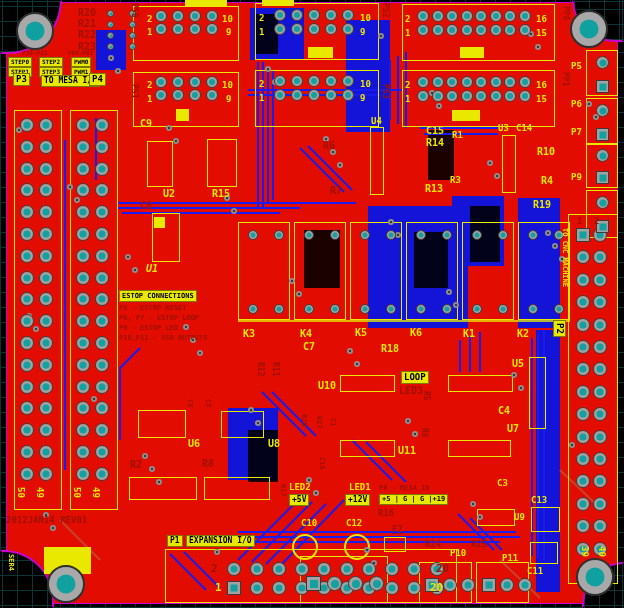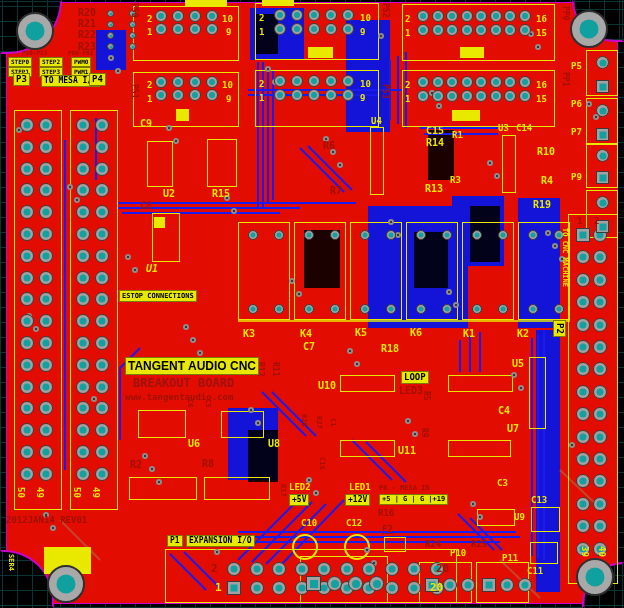--- a/index.html
+++ b/index.html
@@ -1154,21 +1154,21 @@
       <span class="lbl c-r rot" style="left: 325px; top: 457px; font-size: 7px;">C16</span>
       <span class="lbl c-r" style="left: 130px; top: 460px; font-size: 10px;">R2</span>
       <span class="lbl c-r" style="left: 202px; top: 459px; font-size: 10px;">R8</span>
       <span class="lbl c-r rot" style="left: 286px; top: 484px; font-size: 7px;">R17</span>
       <span class="lbl c-y" style="left: 289px; top: 483px; font-size: 9px;">LED2</span>
       <span class="lbl c-y" style="left: 349px; top: 483px; font-size: 9px;">LED1</span>
       <span class="lbl c-r" style="left: 379px; top: 485px; font-size: 7px;">P8 - MESA IN</span>
       <span class="lbl c-r" style="left: 378px; top: 509px; font-size: 9px;">R16</span>
       <span class="lbl c-y" style="left: 301px; top: 519px; font-size: 9px;">C10</span>
       <span class="lbl c-y" style="left: 346px; top: 519px; font-size: 9px;">C12</span>
-      <span class="lbl c-r" style="left: 382px; top: 525px; font-size: 9px; text-decoration: underline;">F2</span>
+      <span class="lbl c-r" style="left: 392px; top: 525px; font-size: 9px; text-decoration: underline;">F2</span>
       <span class="lbl c-y" style="left: 497px; top: 479px; font-size: 9px;">C3</span>
       <span class="lbl c-y" style="left: 531px; top: 496px; font-size: 9px;">C13</span>
       <span class="lbl c-y" style="left: 514px; top: 513px; font-size: 9px;">U9</span>
       <span class="lbl c-y" style="left: 527px; top: 567px; font-size: 9px;">C11</span>
       <span class="lbl c-r" style="left: 425px; top: 540px; font-size: 9px;">R24</span>
       <span class="lbl c-r" style="left: 471px; top: 540px; font-size: 9px;">R25</span>
       <span class="lbl c-y" style="left: 450px; top: 549px; font-size: 9px;">P10</span>
       <span class="lbl c-y" style="left: 502px; top: 554px; font-size: 9px;">P11</span>
       <span class="lbl c-y rot" style="left: 14px; top: 554px; font-size: 7px;">SER4</span>
       <span class="lbl c-y" style="left: 571px; top: 62px; font-size: 9px;">P5</span>
@@ -1236,24 +1236,25 @@
         <i></i>
       </div>
       <div class="mhole" style="left: 47px; top: 565px;">
         <i></i>
       </div>
       <div class="mhole" style="left: 576px; top: 558px;">
         <i></i>
       </div>
     </div>
 
-  <div id="title-block">
-    <span class="ybox" style="position:static;font-size:12px;font-family:'Liberation Sans',sans-serif;">TANGENT AUDIO CNC</span>
-    <div id="title-line2">BREAKOUT BOARD</div>
-    <div id="title-line3">www.tangentaudio.com</div>
-  </div>
 
   <div id="estop-block">
     <span class="ybox" style="position:static;font-size:7px;">ESTOP CONNECTIONS</span>
+    <div id="estop-lines">
+        <div class="estop-line">P5 - ESTOP RESET</div>
+        <div class="estop-line">P6, P7 - ESTOP LOOP</div>
+        <div class="estop-line">P9 - ESTOP LED</div>
+        <div class="estop-line">P10,P11 - SSR OUTPUTS</div>
+      </div>
   </div>
 
   <div id="rev-text">2012JAN14 REV01</div>
 </div>
 
 </body></html>

